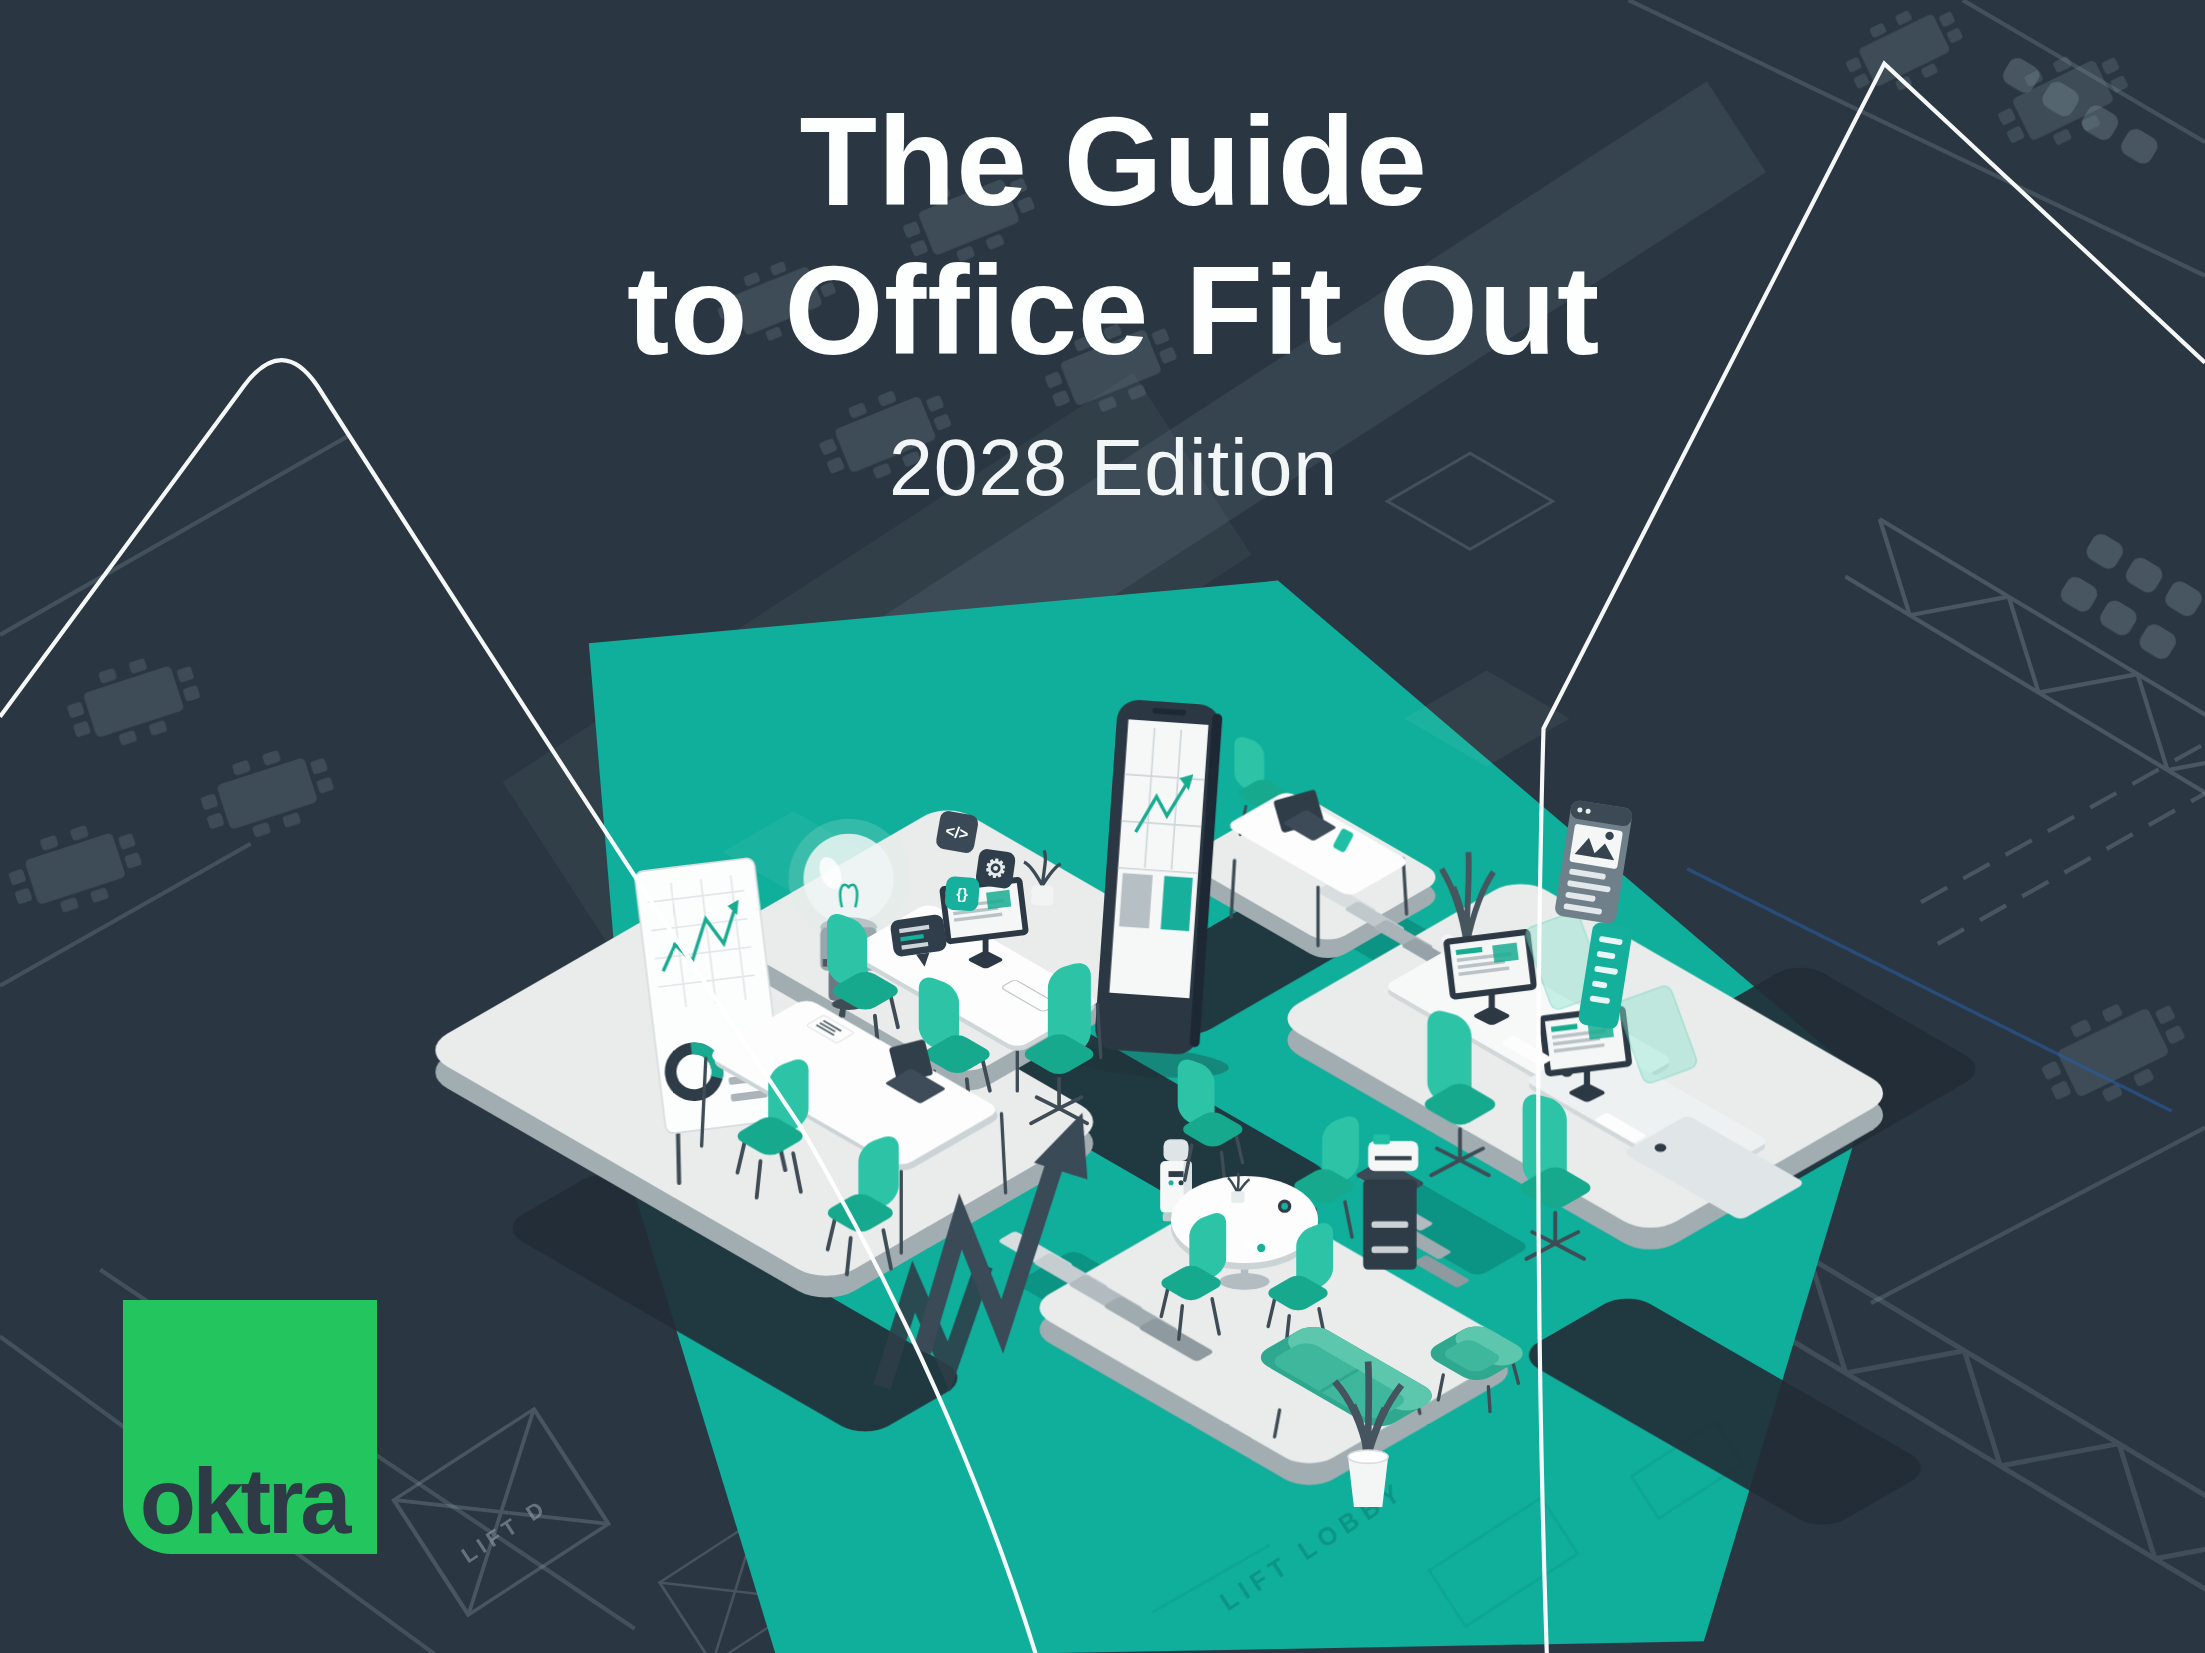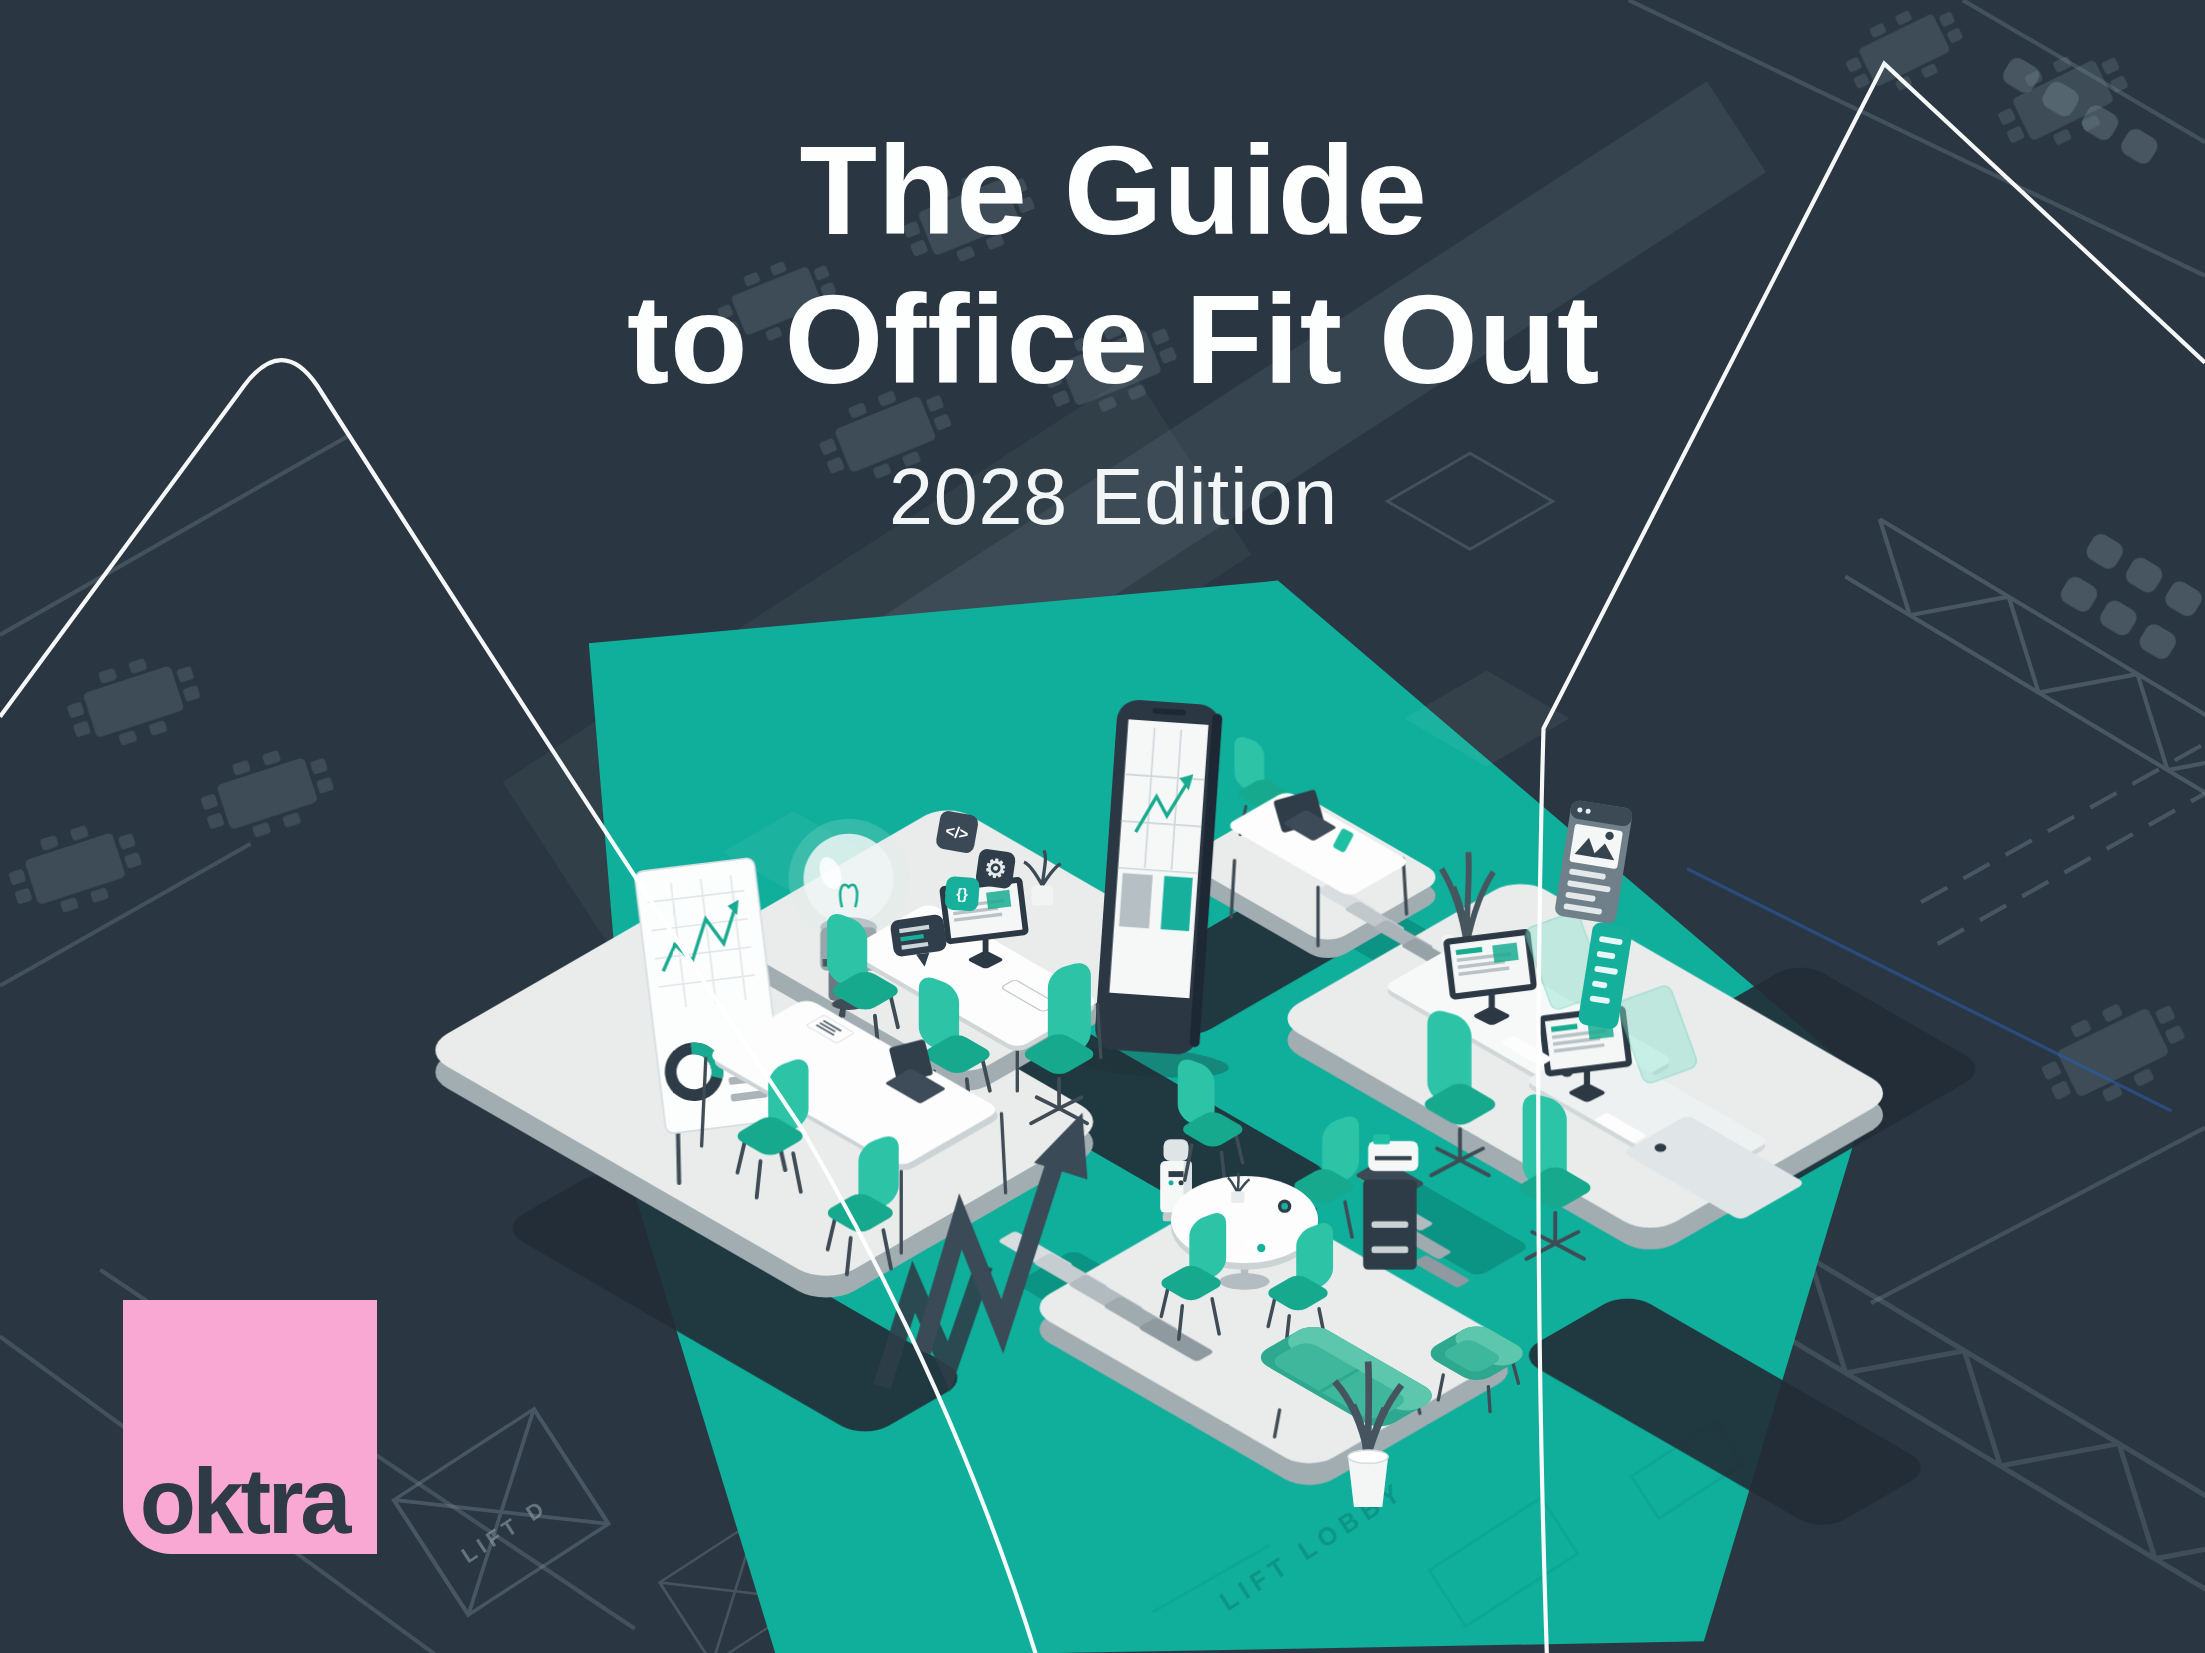--- a/index.html
+++ b/index.html
@@ -6,25 +6,25 @@
   .page{position:relative;width:2205px;height:1654px;overflow:hidden;
         background:#2a3742;font-family:"Liberation Sans",sans-serif;}
   .page svg{position:absolute;left:0;top:0;font-family:"Liberation Sans",sans-serif;}
   .leg{stroke:#3f4c55;stroke-width:5;stroke-linecap:round;}
   .leg4 line{stroke:#3f4c55;stroke-width:4;stroke-linecap:round;}
   .chairBack{fill:#2cc3a7;}
   .chairSeat{fill:#16a98e;}
   .bpText{font-size:26px;letter-spacing:6px;fill:#95a7b0;opacity:.55;font-weight:700;}
   .tealText{font-size:30px;letter-spacing:8px;fill:#0b9080;opacity:.85;font-weight:700;}
   .iconGlyph{font-weight:700;text-anchor:middle;}
-  .title{position:absolute;top:116px;left:0;width:2205px;text-align:center;padding-left:22px;box-sizing:border-box;}
+  .title{position:absolute;top:87px;left:0;width:2205px;text-align:center;padding-left:22px;box-sizing:border-box;}
   .title .t1{font-size:127px;font-weight:700;color:#fdfefe;line-height:149px;letter-spacing:0.8px;}
   .title .t2{font-size:79px;font-weight:400;color:#f2f6f6;margin-top:37px;letter-spacing:0.8px;}
   .logo{position:absolute;left:123px;top:1300px;width:254px;height:254px;
-        background:#f9a8d4;border-radius:0 0 0 48px;}
+        background:#22c55e;border-radius:0 0 0 48px;}
   .logo span{position:absolute;left:16.7px;bottom:6.7px;font-size:92px;font-weight:700;
         color:#2e3b46;letter-spacing:-3.3px;line-height:1;}
 </style>
 </head>
 <body>
 
 <div class="page">
 <svg width="2205" height="1654" viewBox="0 0 2640 1980">
   <defs>
     <g id="cluster">

